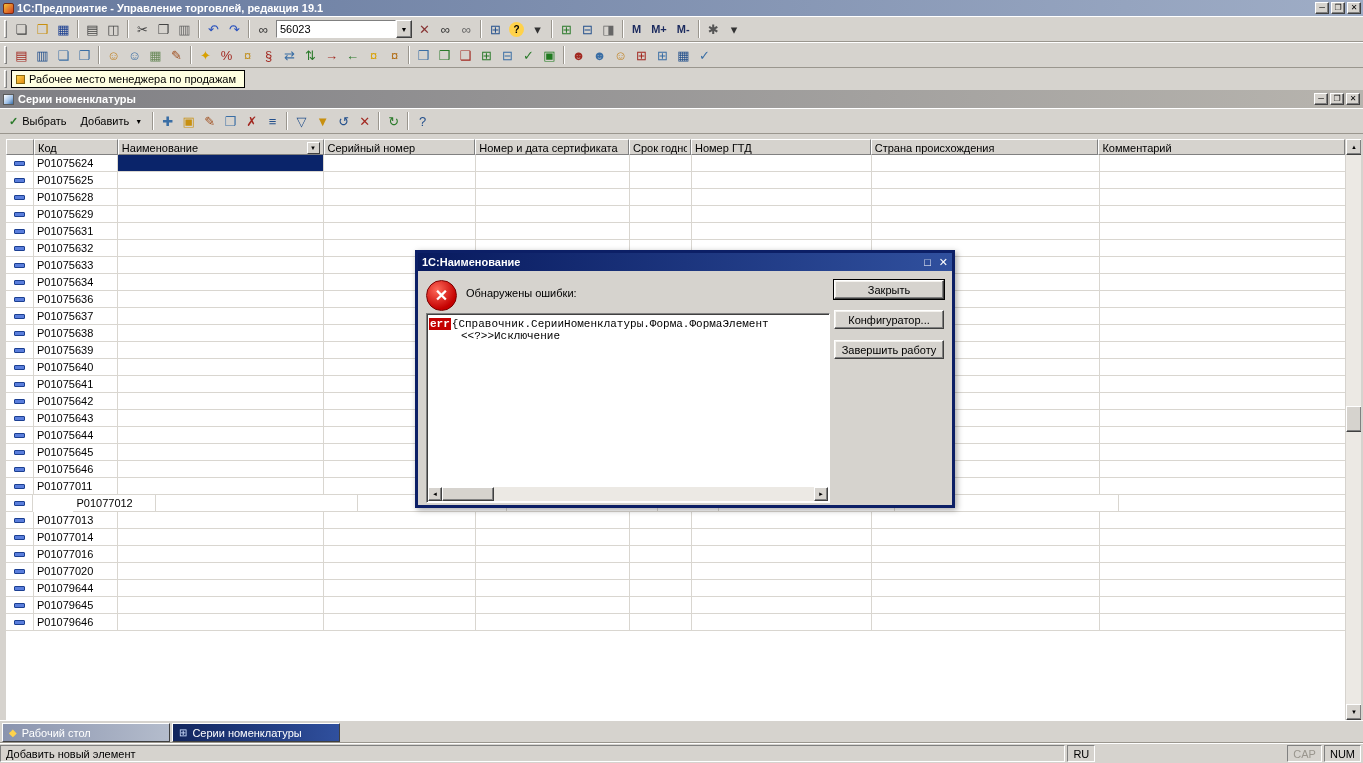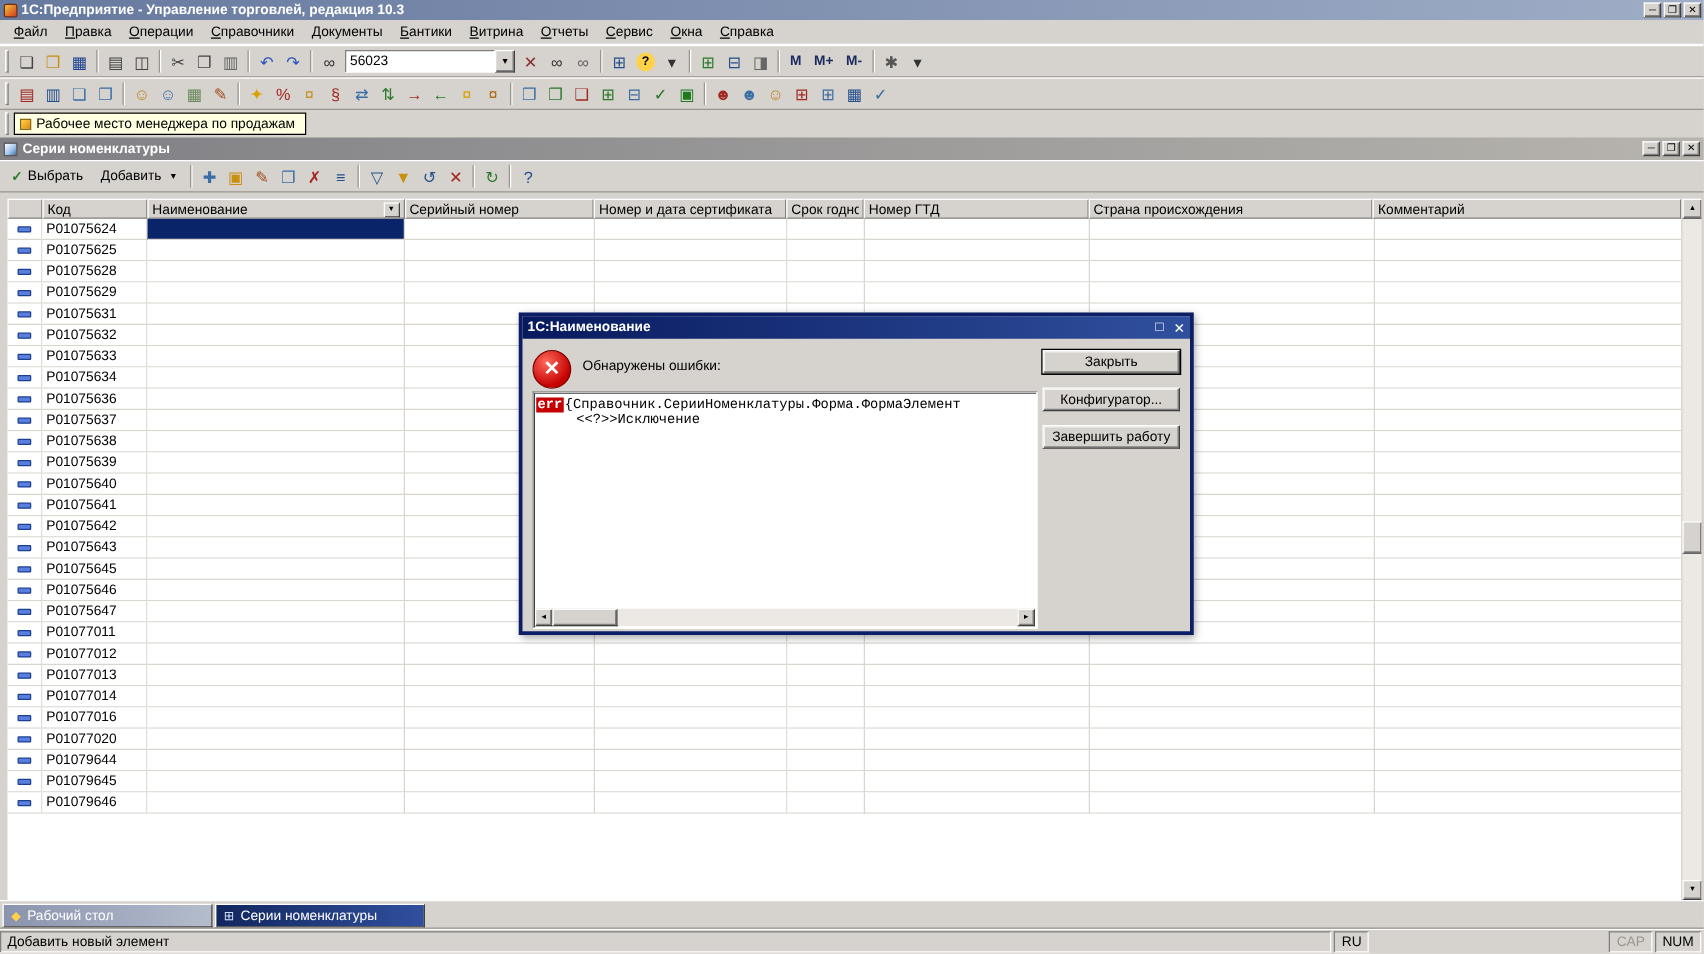--- a/index.html
+++ b/index.html
@@ -133,41 +133,28 @@
     box-shadow:inset -1px -1px 0 #808080; flex:none; }
   .htrack { flex:1; }
 </style>
 </head>
 <body>
 
 <div class="app">
 
   <div class="titlebar">
     <span class="app-icon"></span>
-    <span class="title-text">1С:Предприятие - Управление торговлей, редакция 10.3</span>
+    <span class="title-text">1С:Предприятие - Управление торговлей, редакция 19.1</span>
     <span class="win-controls">
       <span class="win-btn">─</span>
       <span class="win-btn">❐</span>
       <span class="win-btn">✕</span>
     </span>
   </div>
 
-  <div class="menubar">
-      <span class="menu-item">Файл</span>
-      <span class="menu-item">Правка</span>
-      <span class="menu-item">Операции</span>
-      <span class="menu-item">Справочники</span>
-      <span class="menu-item">Документы</span>
-      <span class="menu-item">Бантики</span>
-      <span class="menu-item">Витрина</span>
-      <span class="menu-item">Отчеты</span>
-      <span class="menu-item">Сервис</span>
-      <span class="menu-item">Окна</span>
-      <span class="menu-item">Справка</span>
-    </div>
 
   <div class="toolbar">
     <span class="grip"></span>
     <span class="tb-group">
         <span class="tb-icon" style="color: rgb(68, 68, 68);">❏</span>
         <span class="tb-icon" style="color: rgb(200, 144, 16);">❒</span>
         <span class="tb-icon" style="color: rgb(27, 63, 145);">▦</span>
         <span class="tb-sep"></span>
         <span class="tb-icon" style="color: rgb(68, 68, 68);">▤</span>
         <span class="tb-icon" style="color: rgb(68, 68, 68);">◫</span>
@@ -534,20 +521,33 @@
             <span class="cell" style="width: 154px;"></span>
             <span class="cell" style="width: 62px;"></span>
             <span class="cell" style="width: 180px;"></span>
             <span class="cell" style="width: 228px;"></span>
             <span class="cell" style="width: 247px;"></span>
           </div>
           <div class="trow">
             <span class="cell marker-cell">
               <span class="dash"></span>
             </span>
+            <span class="cell" style="width: 84px;">P01075644</span>
+            <span class="cell" style="width: 206px;"></span>
+            <span class="cell" style="width: 152px;"></span>
+            <span class="cell" style="width: 154px;"></span>
+            <span class="cell" style="width: 62px;"></span>
+            <span class="cell" style="width: 180px;"></span>
+            <span class="cell" style="width: 228px;"></span>
+            <span class="cell" style="width: 247px;"></span>
+          </div>
+          <div class="trow">
+            <span class="cell marker-cell">
+              <span class="dash"></span>
+            </span>
             <span class="cell" style="width: 84px;">P01075645</span>
             <span class="cell" style="width: 206px;"></span>
             <span class="cell" style="width: 152px;"></span>
             <span class="cell" style="width: 154px;"></span>
             <span class="cell" style="width: 62px;"></span>
             <span class="cell" style="width: 180px;"></span>
             <span class="cell" style="width: 228px;"></span>
             <span class="cell" style="width: 247px;"></span>
           </div>
           <div class="trow">
@@ -560,47 +560,34 @@
             <span class="cell" style="width: 154px;"></span>
             <span class="cell" style="width: 62px;"></span>
             <span class="cell" style="width: 180px;"></span>
             <span class="cell" style="width: 228px;"></span>
             <span class="cell" style="width: 247px;"></span>
           </div>
           <div class="trow">
             <span class="cell marker-cell">
               <span class="dash"></span>
             </span>
-            <span class="cell" style="width: 84px;">P01075647</span>
-            <span class="cell" style="width: 206px;"></span>
-            <span class="cell" style="width: 152px;"></span>
-            <span class="cell" style="width: 154px;"></span>
-            <span class="cell" style="width: 62px;"></span>
-            <span class="cell" style="width: 180px;"></span>
-            <span class="cell" style="width: 228px;"></span>
-            <span class="cell" style="width: 247px;"></span>
-          </div>
-          <div class="trow">
-            <span class="cell marker-cell">
-              <span class="dash"></span>
-            </span>
             <span class="cell" style="width: 84px;">P01077011</span>
             <span class="cell" style="width: 206px;"></span>
             <span class="cell" style="width: 152px;"></span>
             <span class="cell" style="width: 154px;"></span>
             <span class="cell" style="width: 62px;"></span>
             <span class="cell" style="width: 180px;"></span>
             <span class="cell" style="width: 228px;"></span>
             <span class="cell" style="width: 247px;"></span>
           </div>
           <div class="trow">
             <span class="cell marker-cell">
               <span class="dash"></span>
             </span>
-            <span class="cell" style="width: 84px;">P01077012</span>
+            <span class="cell" style="width: 84px; margin-left: 40px;">P01077012</span>
             <span class="cell" style="width: 206px;"></span>
             <span class="cell" style="width: 152px;"></span>
             <span class="cell" style="width: 154px;"></span>
             <span class="cell" style="width: 62px;"></span>
             <span class="cell" style="width: 180px;"></span>
             <span class="cell" style="width: 228px;"></span>
             <span class="cell" style="width: 247px;"></span>
           </div>
           <div class="trow">
             <span class="cell marker-cell">

